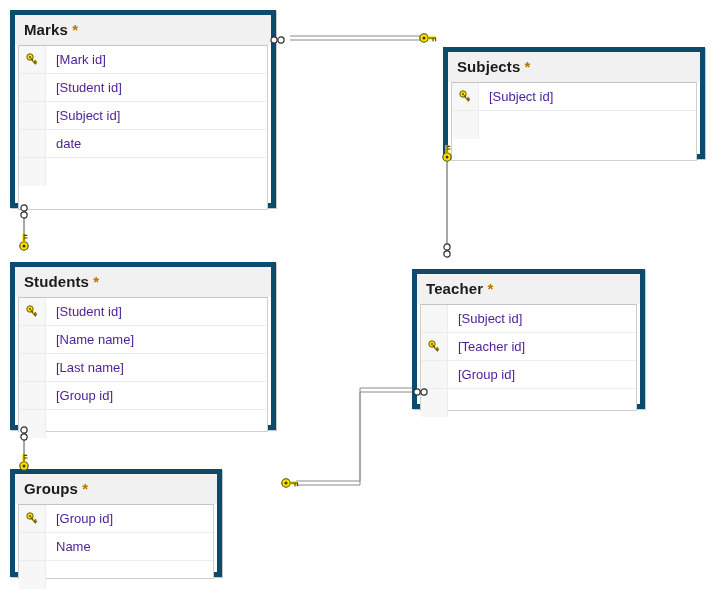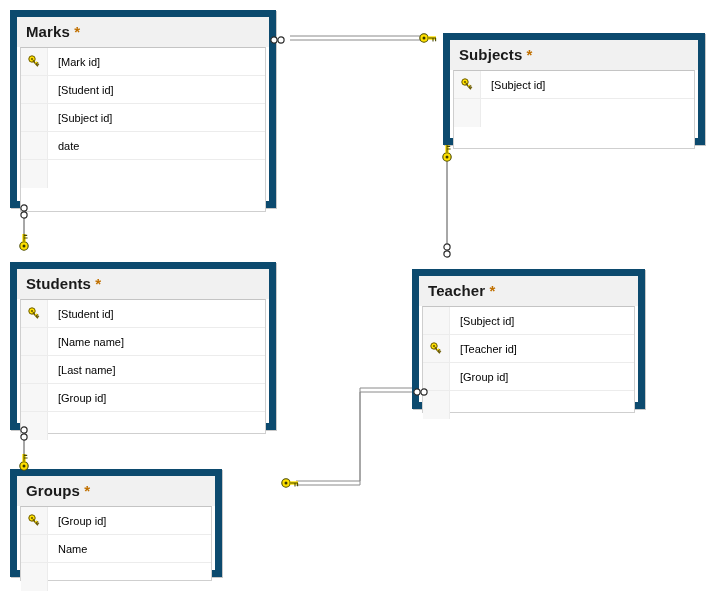--- a/index.html
+++ b/index.html
@@ -30,21 +30,21 @@
     width: 717px;
     height: 593px;
     z-index: 1;
   }
 
   
   .entity {
     position: absolute;
     z-index: 2;
     background: #ffffff;
-    border: 7px solid #0c4a6e;
+    border: 5px solid #0c4a6e;
     box-sizing: border-box;
     box-shadow: 1px 1px 0 0 #c8c8c8;
   }
   .entity-header {
     height: 30px;
     line-height: 30px;
     background: #f1f1f1;
     padding: 0 0 0 9px;
     font-size: 15px;
     font-weight: bold;
@@ -81,22 +81,22 @@
     height: 100%;
     background: #f7f7f7;
     border-right: 1px solid #ececec;
     display: flex;
     align-items: center;
     justify-content: center;
     box-sizing: border-box;
   }
   .field-name {
     padding-left: 10px;
-    font-size: 11px;
-    color: #000000;
+    font-size: 13px;
+    color: #4c1d95;
     white-space: nowrap;
     overflow: hidden;
   }
 
   .key-glyph { display: block; }
 
   
   .marker {
     position: absolute;
     z-index: 3;
@@ -154,21 +154,21 @@
           <div class="field-row">
             <div class="key-cell"></div>
             <div class="field-name">date</div>
           </div>
           <div class="field-row filler">
             <div class="key-cell"></div>
             <div class="field-name"></div>
           </div>
         </div>
       </div>
-      <div class="entity" style="left: 443px; top: 33px; width: 262px; height: 112px;">
+      <div class="entity" style="left: 443px; top: 47px; width: 262px; height: 112px;">
         <div class="entity-header"><span>Subjects</span> <span class="star">*</span></div>
         <div class="entity-body" style="height: 79px;">
           <div class="field-row">
             <div class="key-cell">
               <svg class="key-glyph" width="14" height="14" viewBox="0 0 14 14">
                 <circle cx="5" cy="4" r="3.2" fill="#ffe000" stroke="#6b5a00" stroke-width="1"></circle>
                 <circle cx="5" cy="4" r="1.1" fill="#6b5a00"></circle>
                 <path d="M6.4 6.0 L10.4 10.6" stroke="#6b5a00" stroke-width="1.6" fill="none" stroke-linecap="square"></path>
                 <path d="M8.4 8.3 L10.2 6.9" stroke="#ffe000" stroke-width="1.6" fill="none"></path>
                 <path d="M9.1 9.1 L11.2 7.6 M10.2 10.3 L12.0 8.9" stroke="#6b5a00" stroke-width="1.2" fill="none"></path>

